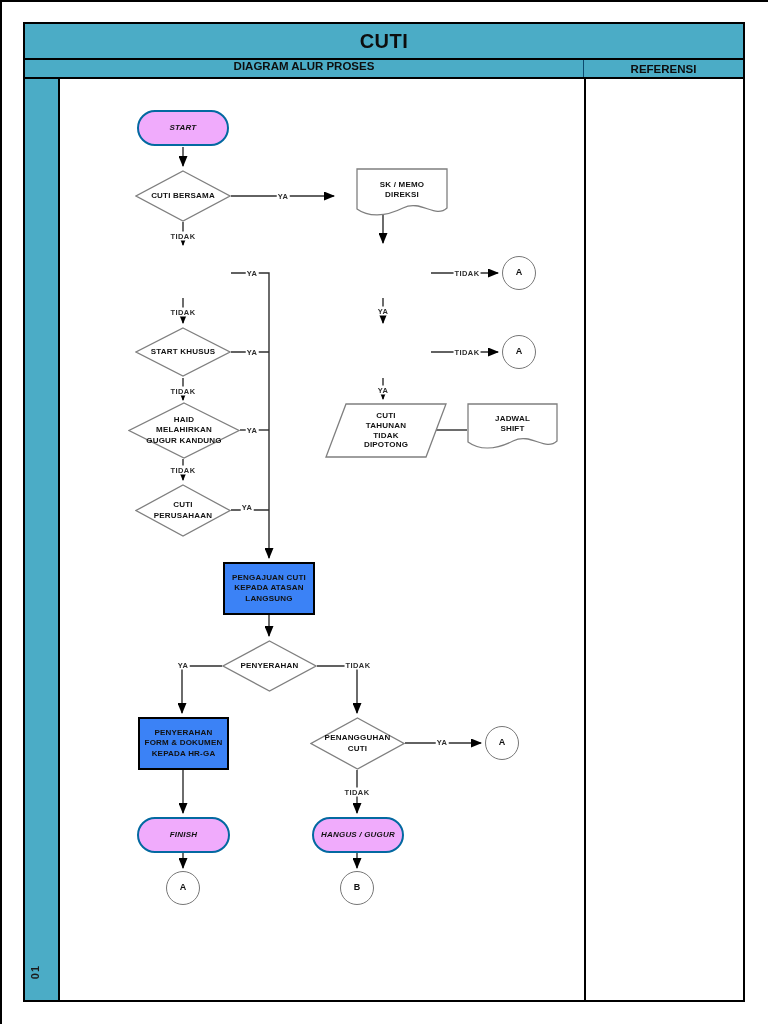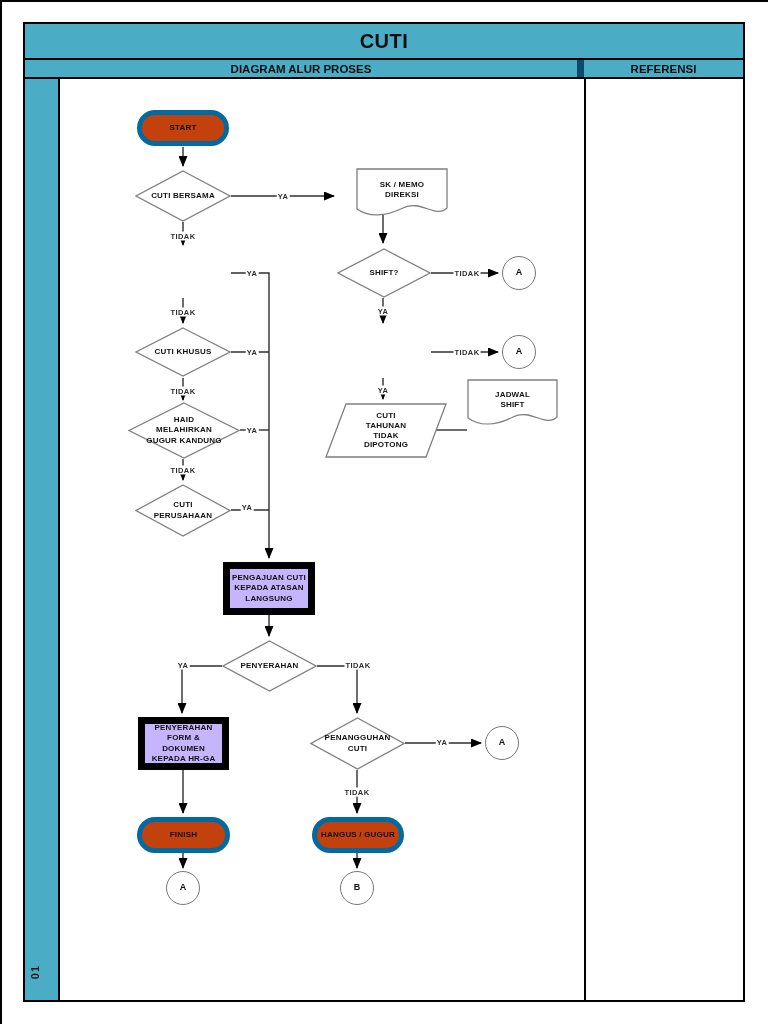--- a/index.html
+++ b/index.html
@@ -7,40 +7,40 @@
        font-family:"Liberation Sans",sans-serif;overflow:hidden;}
   .page-edge{position:absolute;left:0;top:0;width:768px;height:1024px;
        border-top:2px solid #000;border-left:2px solid #000;box-sizing:border-box;pointer-events:none;z-index:0;}
   
   .doc-table{position:absolute;left:23px;top:22px;width:722px;height:980px;
        border:2px solid #000;box-sizing:border-box;display:flex;flex-direction:column;z-index:1;}
   .row-title{height:34px;flex:0 0 34px;background:#4BACC6;border-bottom:2px solid #000;
        display:flex;align-items:center;justify-content:center;}
   .row-title span{font-size:20px;font-weight:700;color:#0d0d0d;letter-spacing:.5px;}
   .row-cols{height:17px;flex:0 0 17px;background:#4BACC6;border-bottom:2px solid #000;display:flex;}
-  .col-left{width:559px;flex:0 0 559px;border-right:7px solid #0c4a6e;box-sizing:border-box;
-       display:flex;align-items:center;justify-content:center;}
+  .col-left{width:559px;flex:0 0 559px;border-right:1px solid #0c4a6e;box-sizing:border-box;
+       display:flex;justify-content:center;}
   .col-right{flex:1;display:flex;align-items:center;justify-content:center;}
   .row-cols span{font-size:11.5px;font-weight:700;color:#0d0d0d;}
   .row-body{position:relative;flex:1;background:#fff;}
   .side-strip{position:absolute;left:0;top:0;bottom:0;width:33px;background:#4BACC6;
        border-right:2px solid #000;box-sizing:content-box;}
   .pageno{position:absolute;left:3px;bottom:22px;font-size:11px;font-weight:700;color:#1a1a1a;
        transform:rotate(-90deg);transform-origin:center;letter-spacing:1px;}
   .divider-v{position:absolute;left:559px;top:0;bottom:0;width:2px;background:#000;}
   
   .flow{position:absolute;left:0;top:0;width:768px;height:1024px;z-index:2;pointer-events:none;}
   .wires{position:absolute;left:0;top:0;z-index:1;}
   .node{position:absolute;display:flex;align-items:center;justify-content:center;
        text-align:center;z-index:2;box-sizing:border-box;}
   .nlabel{position:relative;z-index:2;font-size:8px;font-weight:700;line-height:1.3;
        color:#111;white-space:pre-line;letter-spacing:.2px;}
   .shape{position:absolute;left:0;top:0;width:100%;height:100%;z-index:1;}
-  .terminator{background:#c2410c;border:5px solid #0369a1;border-radius:18px;}
-  .process{background:#c4b5fd;border:7px solid #000000;}
+  .terminator{background:#f0abfc;border:2px solid #0369a1;border-radius:18px;font-style:italic;}
+  .process{background:#3b82f6;border:2px solid #000000;}
   .ccircle{background:#fff;border:1.4px solid #777;border-radius:50%;}
   .ccircle .nlabel{font-size:9px;}
   .elabel{position:absolute;transform:translate(-50%,-50%);background:#fff;padding:0 1px;
        font-size:7.5px;font-weight:700;color:#2e2e2e;letter-spacing:.4px;z-index:3;}
 </style>
 </head>
 <body>
 
 <div class="page-edge"></div>
 
@@ -113,43 +113,37 @@
     <span class="nlabel">CUTI BERSAMA</span>
   </div>
 
   <div class="node terminator" style="left:312px;top:817px;width:92px;height:36px">
     <span class="nlabel">HANGUS / GUGUR</span>
   </div>
   <div class="node" style="left:135px;top:327px;width:96px;height:50px">
     <svg class="shape" viewBox="0 0 96 50">
         <polygon points="48,1 95,25 48,49 1,25" fill="#fff" stroke="#7f7f7f" stroke-width="1.3"></polygon>
       </svg>
-    <span class="nlabel">CUTI KHUSUS</span>
+    <span class="nlabel">START KHUSUS</span>
   </div>
   <div class="node" style="left:128px;top:402px;width:112px;height:57px">
     <svg class="shape" viewBox="0 0 112 57">
         <polygon points="56,1 111,28.5 56,56 1,28.5" fill="#fff" stroke="#7f7f7f" stroke-width="1.3"></polygon>
       </svg>
     <span class="nlabel">HAID
 MELAHIRKAN
 GUGUR KANDUNG</span>
   </div>
   <div class="node" style="left:135px;top:484px;width:96px;height:53px">
     <svg class="shape" viewBox="0 0 96 53">
         <polygon points="48,1 95,26.5 48,52 1,26.5" fill="#fff" stroke="#7f7f7f" stroke-width="1.3"></polygon>
       </svg>
     <span class="nlabel">CUTI
 PERUSAHAAN</span>
   </div>
-  <div class="node" style="left:337px;top:248px;width:94px;height:50px">
-    <svg class="shape" viewBox="0 0 94 50">
-        <polygon points="47,1 93,25 47,49 1,25" fill="#fff" stroke="#7f7f7f" stroke-width="1.3"></polygon>
-      </svg>
-    <span class="nlabel">SHIFT?</span>
-  </div>
   <div class="node" style="left:222px;top:640px;width:95px;height:52px">
     <svg class="shape" viewBox="0 0 95 52">
         <polygon points="47.5,1 94,26 47.5,51 1,26" fill="#fff" stroke="#7f7f7f" stroke-width="1.3"></polygon>
       </svg>
     <span class="nlabel">PENYERAHAN</span>
   </div>
   <div class="node" style="left:310px;top:717px;width:95px;height:53px">
     <svg class="shape" viewBox="0 0 95 53">
         <polygon points="47.5,1 94,26.5 47.5,52 1,26.5" fill="#fff" stroke="#7f7f7f" stroke-width="1.3"></polygon>
       </svg>
@@ -157,21 +151,21 @@
 CUTI</span>
   </div>
 
   <div class="node" style="left:356px;top:168px;width:92px;height:52px">
     <svg class="shape" viewBox="0 0 92 52">
         <path d="M1,1 H91 V40 C79,51 65,31 47,40 C29,49 12,49 1,41 Z" fill="#fff" stroke="#7f7f7f" stroke-width="1.3"></path>
       </svg>
     <span class="nlabel" style="margin-bottom:8px">SK / MEMO
 DIREKSI</span>
   </div>
-  <div class="node" style="left:467px;top:379px;width:91px;height:50px">
+  <div class="node" style="left:467px;top:403px;width:91px;height:50px">
     <svg class="shape" viewBox="0 0 91 50">
         <path d="M1,1 H90 V38 C78,49 64,29 46,38 C28,47 12,47 1,39 Z" fill="#fff" stroke="#7f7f7f" stroke-width="1.3"></path>
       </svg>
     <span class="nlabel" style="margin-bottom:8px">JADWAL
 SHIFT</span>
   </div>
 
   <div class="node" style="left:325px;top:403px;width:122px;height:55px">
     <svg class="shape" viewBox="0 0 122 55">
         <path d="M21,1 H121 L101,54 H1 Z" fill="#fff" stroke="#7f7f7f" stroke-width="1.3"></path>

